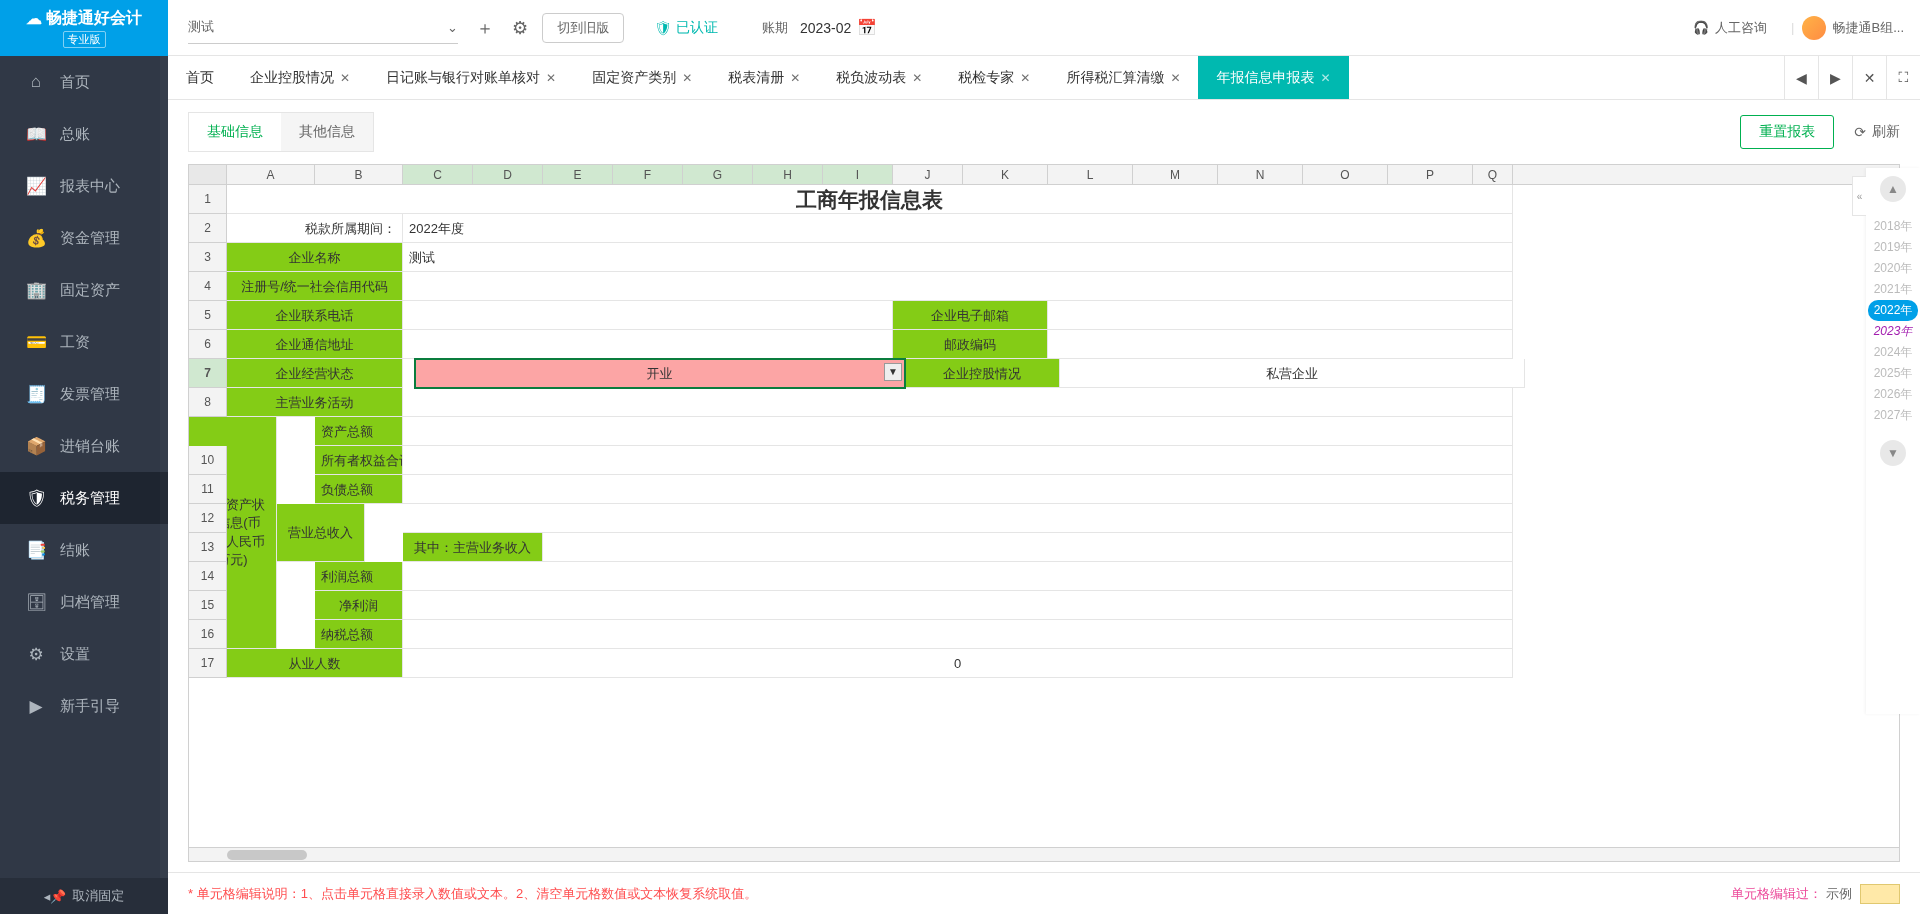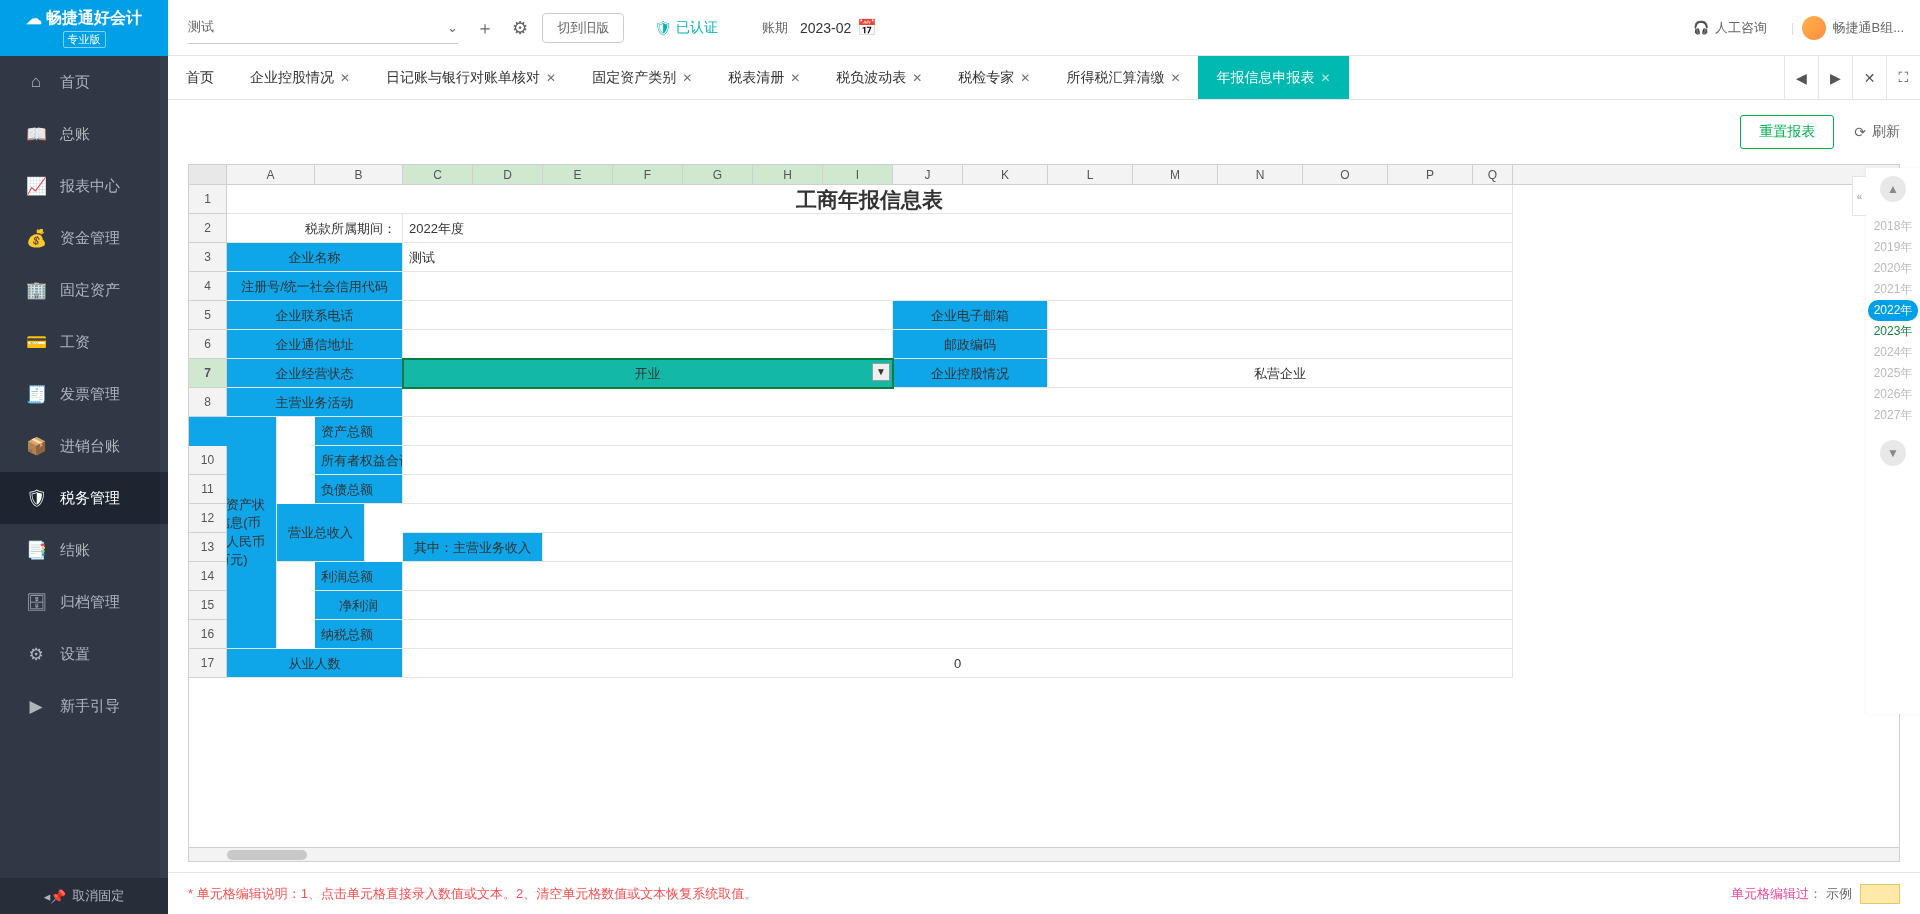--- a/index.html
+++ b/index.html
@@ -56,34 +56,34 @@
 .sheet-wrap { flex: 1; position: relative; margin: 0 20px 10px 20px; border: 1px solid #d0d0d0; overflow: hidden; }
 .colhdr-row { display: flex; height: 20px; background: #f3f3f3; border-bottom: 1px solid #d0d0d0; }
 .corner { width: 38px; border-right: 1px solid #d0d0d0; background: #e8e8e8; }
 .colhdr { border-right: 1px solid #d0d0d0; text-align: center; font-size: 12px; color: #555; line-height: 20px; }
 .colhdr.sel { background: #d0e8d0; }
 .gridbody { position: absolute; top: 20px; left: 0; right: 0; bottom: 14px; overflow: auto; }
 .grow { display: flex; height: 29px; }
 .rowhdr { width: 38px; min-width: 38px; background: #f3f3f3; border-right: 1px solid #d0d0d0; border-bottom: 1px solid #d0d0d0; text-align: center; font-size: 12px; color: #555; line-height: 29px; }
 .rowhdr.sel { background: #d0e8d0; font-weight: bold; }
 .cell { border-right: 1px solid #e5e5e5; border-bottom: 1px solid #e5e5e5; padding: 0 6px; line-height: 29px; font-size: 13px; overflow: hidden; white-space: nowrap; }
-.cell.hdr-cell { background: #0ea5e9; text-align: center; }
+.cell.hdr-cell { background: #84cc16; text-align: center; }
 .cell.center { text-align: center; }
-.cell.selected { outline: 2px solid #0a7d3e; outline-offset: -1px; background: #14b8a6; position: relative; }
+.cell.selected { outline: 2px solid #0a7d3e; outline-offset: -1px; background: #fca5a5; position: relative; margin-left: 12px; }
 .dd-arrow { position: absolute; right: 2px; top: 4px; width: 18px; height: 18px; border: 1px solid #999; background: #eee; text-align: center; line-height: 16px; font-size: 10px; }
 .sheet-title { font-size: 21px; font-weight: 600; text-align: center; width: 100%; }
 .hscroll { position: absolute; left: 0; right: 0; bottom: 0; height: 14px; background: #f3f3f3; border-top: 1px solid #d0d0d0; display: flex; align-items: center; }
 .hthumb { width: 80px; height: 10px; background: #c8c8c8; border-radius: 5px; margin-left: 38px; }
 
 
 .year-panel { position: absolute; right: 0; top: 168px; width: 54px; bottom: 200px; background: #fff; display: flex; flex-direction: column; align-items: center; gap: 14px; padding-top: 8px; box-shadow: -1px 0 3px rgba(0,0,0,0.05); }
 .yp-arrow { width: 26px; height: 26px; background: #e8e8e8; border-radius: 50%; display: flex; align-items: center; justify-content: center; color: #888; cursor: pointer; font-size: 12px; }
 .yp-item { font-size: 12px; color: #bbb; cursor: pointer; padding: 2px 6px; border-radius: 10px; }
 .yp-item.active { background: #00a0e8; color: #fff; }
-.yp-item.near { color: #15803d; }
+.yp-item.near { color: #a21caf; font-style: italic; }
 .yp-expand { position: absolute; left: -14px; top: 8px; width: 14px; height: 40px; background: #fff; border: 1px solid #e5e5e5; border-right: none; display: flex; align-items: center; justify-content: center; cursor: pointer; color: #999; font-size: 10px; }
 
 
 .footer { height: 42px; border-top: 1px solid #e5e5e5; display: flex; align-items: center; padding: 0 20px; font-size: 13px; }
 .footnote { color: #ff4d4f; }
 .edited-label { margin-left: auto; color: #ec4899; }
 .swatch { width: 40px; height: 20px; background: #ffe9a8; border: 1px solid #e0c870; margin-left: 8px; }
 </style>
 </head>
 <body>
@@ -225,20 +225,24 @@
           <span class="tab-close">✕</span>
         </div>
       </div>
     <div class="tab-ctrl">◀</div>
     <div class="tab-ctrl">▶</div>
     <div class="tab-ctrl">✕</div>
     <div class="tab-ctrl">⛶</div>
   </div>
 
   <div class="sub-row">
+    <div class="subtabs">
+      <div class="subtab active">基础信息</div>
+      <div class="subtab">其他信息</div>
+    </div>
     <div class="sub-right">
       <div class="reset-btn">重置报表</div>
       <div class="refresh-btn">
         <span>⟳</span>
         <span>刷新</span>
       </div>
     </div>
   </div>
 
   <div class="sheet-wrap">

